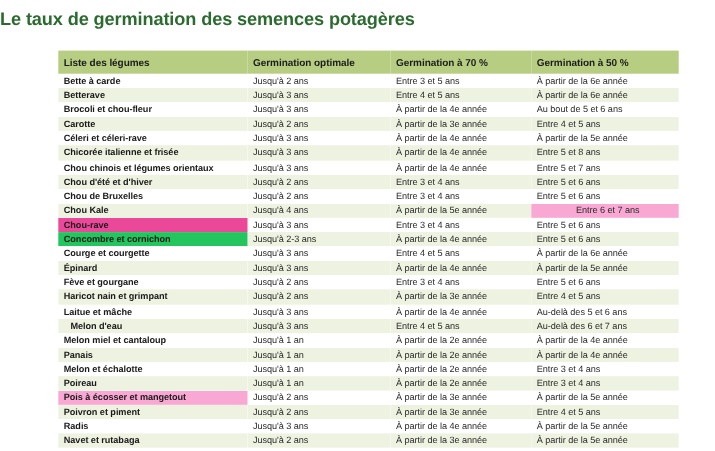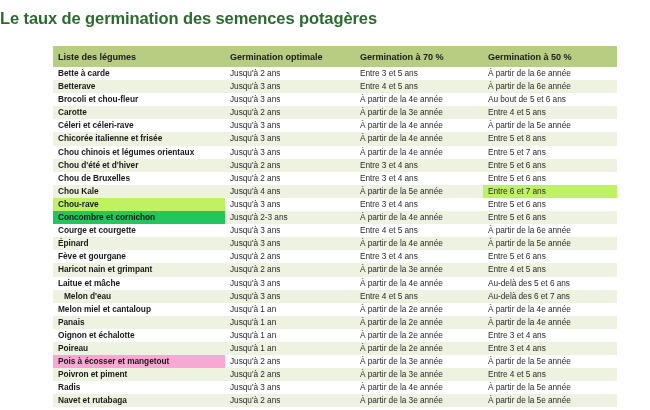--- a/index.html
+++ b/index.html
@@ -159,24 +159,24 @@
           <tr>
             <td class="veg" style="background: rgb(255, 255, 255);">Chou de Bruxelles</td>
             <td class="val" style="background: rgb(255, 255, 255);">Jusqu'à 2 ans</td>
             <td class="val" style="background: rgb(255, 255, 255);">Entre 3 et 4 ans</td>
             <td class="val" style="background: rgb(255, 255, 255);">Entre 5 et 6 ans</td>
           </tr>
           <tr>
             <td class="veg" style="background: rgb(238, 242, 224);">Chou Kale</td>
             <td class="val" style="background: rgb(238, 242, 224);">Jusqu'à 4 ans</td>
             <td class="val" style="background: rgb(238, 242, 224);">À partir de la 5e année</td>
-            <td class="val" style="background: #bef264;">Entre 6 et 7 ans</td>
-          </tr>
-          <tr>
-            <td class="veg" style="background: #bef264; margin-top: 44px;">Chou-rave</td>
+            <td class="val" style="background: #f9a8d4; text-align: center;">Entre 6 et 7 ans</td>
+          </tr>
+          <tr>
+            <td class="veg" style="background: #ec4899; margin-top: 44px;">Chou-rave</td>
             <td class="val" style="background: rgb(255, 255, 255);">Jusqu'à 3 ans</td>
             <td class="val" style="background: rgb(255, 255, 255);">Entre 3 et 4 ans</td>
             <td class="val" style="background: rgb(255, 255, 255);">Entre 5 et 6 ans</td>
           </tr>
           <tr>
             <td class="veg" style="background: #22c55e;">Concombre et cornichon</td>
             <td class="val" style="background: rgb(238, 242, 224);">Jusqu'à 2-3 ans</td>
             <td class="val" style="background: rgb(238, 242, 224);">À partir de la 4e année</td>
             <td class="val" style="background: rgb(238, 242, 224);">Entre 5 et 6 ans</td>
           </tr>
@@ -222,21 +222,21 @@
             <td class="val" style="background: rgb(255, 255, 255);">À partir de la 2e année</td>
             <td class="val" style="background: rgb(255, 255, 255);">À partir de la 4e année</td>
           </tr>
           <tr>
             <td class="veg" style="background: rgb(238, 242, 224);">Panais</td>
             <td class="val" style="background: rgb(238, 242, 224);">Jusqu'à 1 an</td>
             <td class="val" style="background: rgb(238, 242, 224);">À partir de la 2e année</td>
             <td class="val" style="background: rgb(238, 242, 224);">À partir de la 4e année</td>
           </tr>
           <tr>
-            <td class="veg" style="background: rgb(255, 255, 255);">Oignon et échalotte</td>
+            <td class="veg" style="background: rgb(255, 255, 255);">Melon et échalotte</td>
             <td class="val" style="background: rgb(255, 255, 255);">Jusqu'à 1 an</td>
             <td class="val" style="background: rgb(255, 255, 255);">À partir de la 2e année</td>
             <td class="val" style="background: rgb(255, 255, 255);">Entre 3 et 4 ans</td>
           </tr>
           <tr>
             <td class="veg" style="background: rgb(238, 242, 224);">Poireau</td>
             <td class="val" style="background: rgb(238, 242, 224);">Jusqu'à 1 an</td>
             <td class="val" style="background: rgb(238, 242, 224);">À partir de la 2e année</td>
             <td class="val" style="background: rgb(238, 242, 224);">Entre 3 et 4 ans</td>
           </tr>

